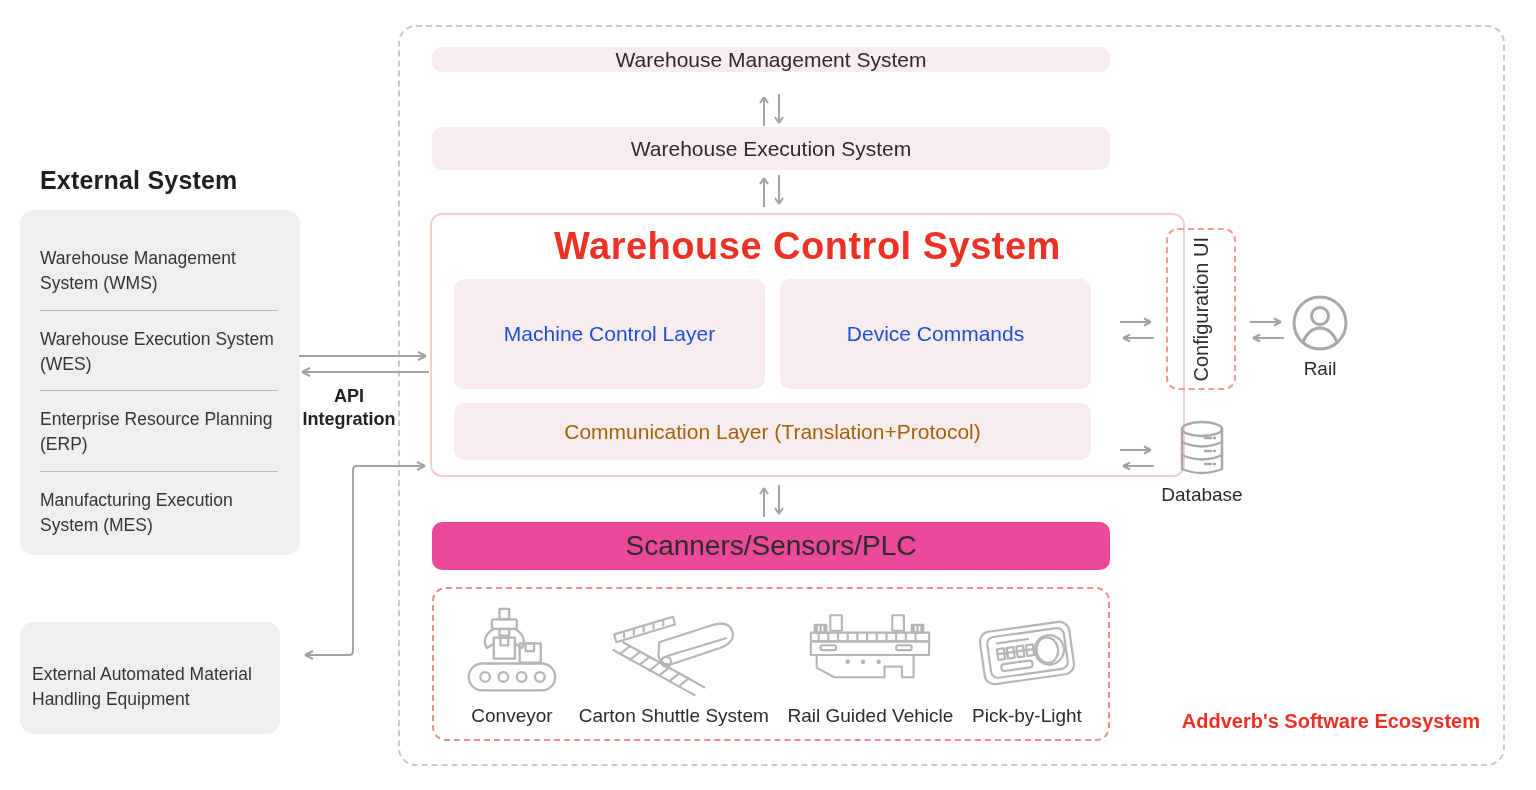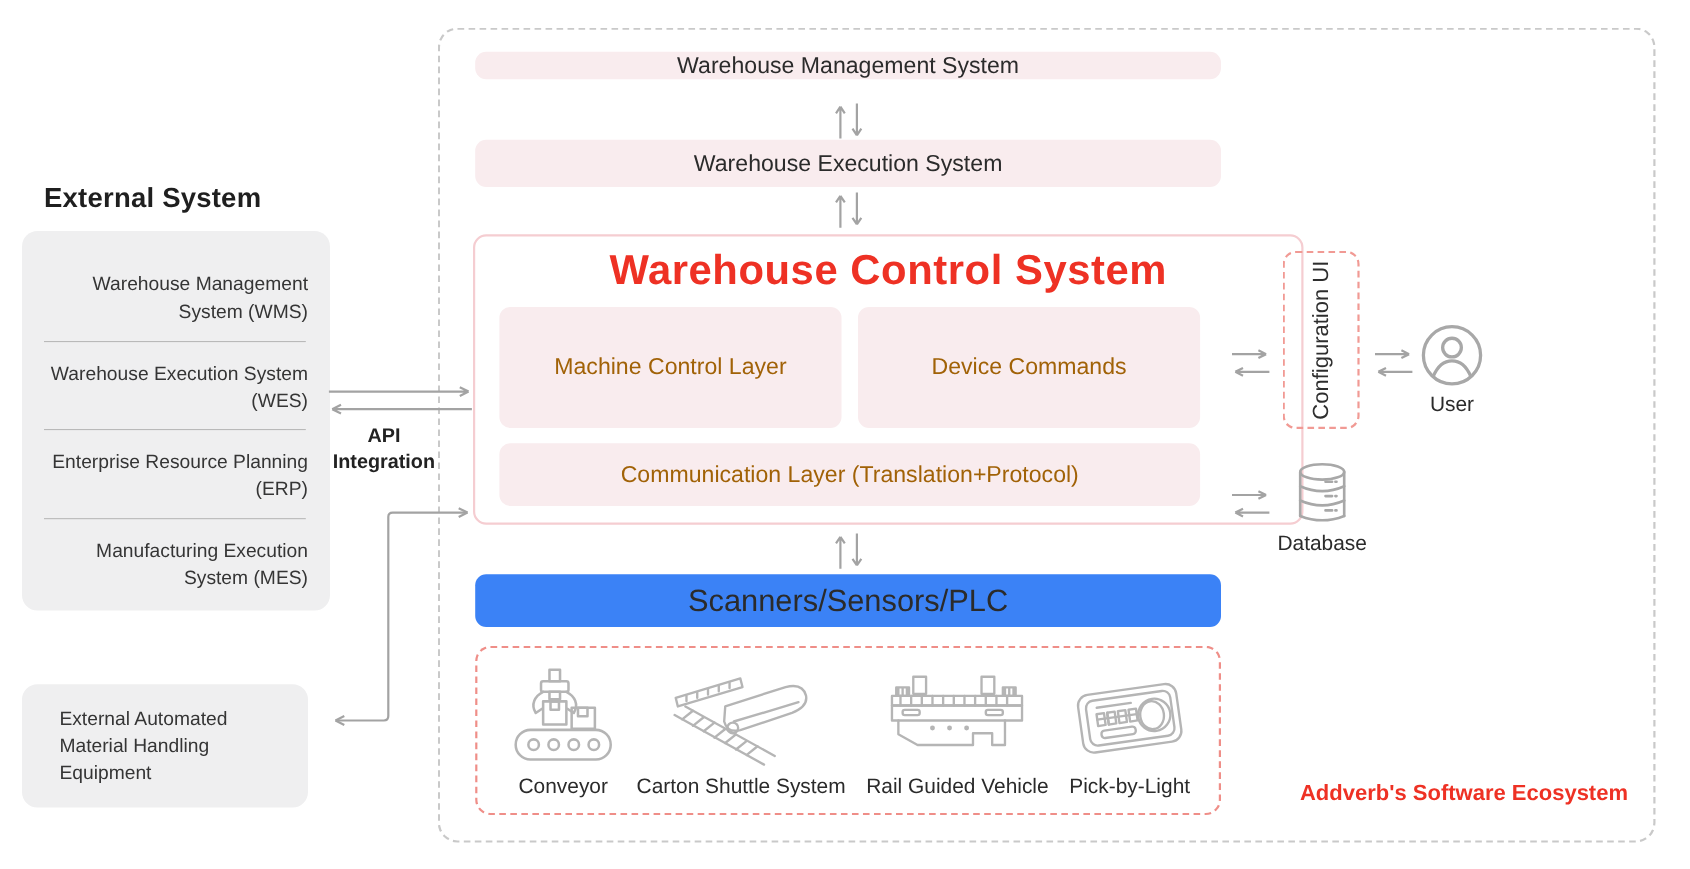--- a/index.html
+++ b/index.html
@@ -4,38 +4,38 @@
 <style>
   * { margin:0; padding:0; box-sizing:border-box; }
   html,body { background:#ffffff; }
   body { font-family:"Liberation Sans", sans-serif; color:#2e2e2e; }
   .canvas { position:relative; width:1536px; height:790px; background:#ffffff; overflow:hidden; }
 
   
   .ext-title { position:absolute; left:40px; top:166px; font-size:25px; font-weight:800; letter-spacing:.2px; color:#1f1f1f; }
   .gray-box { position:absolute; background:#efeff0; border-radius:14px; }
   .ext-box { left:20px; top:210px; width:280px; height:345px; padding:30px 20px 20px 20px; display:flex; flex-direction:column; }
-  .ext-item { font-size:17.5px; line-height:1.42; color:#353535; padding:6px 0 14px 0;text-align:right; }
+  .ext-item { font-size:17.5px; line-height:1.42; color:#353535; padding:6px 0 14px 0; }
   .ext-divider { border-top:1px solid #b9b9b9; margin:0 2px 10px 0; }
-  .equip-box { left:20px; top:622px; width:260px; height:112px; padding:22px 34px; font-size:17.5px; line-height:1.42; color:#353535; display:flex; align-items:center; }
+  .equip-box { left:20px; top:622px; width:260px; height:112px; padding:22px 12px; font-size:17.5px; line-height:1.42; color:#353535; display:flex; align-items:flex-end; }
 
   
   .eco-box { position:absolute; left:398px; top:25px; width:1107px; height:741px; border:2px dashed #c9c9c9; border-radius:18px; }
 
   
   .bar { position:absolute; left:432px; width:678px; background:#f9ecee; border-radius:10px; display:flex; align-items:center; justify-content:center; font-size:21px; color:#2b2b2b; }
   .bar-wms { top:47px; height:25px; }
   .bar-wes { top:127px; height:43px; }
-  .bar-scan { top:522px; height:48px; background:#3b82f6; font-size:28px; }
+  .bar-scan { top:522px; height:48px; background:#ec4899; font-size:28px; }
 
   
   .wcs { position:absolute; left:430px; top:213px; width:755px; height:264px; background:#ffffff; border:2px solid #f5cdd1; border-radius:12px; }
   .wcs-title { position:absolute; left:0; right:0; top:10px; text-align:center; font-size:38px; font-weight:800; letter-spacing:.5px; color:#ee3124; }
   .wcs-modules { position:absolute; left:22px; top:64px; width:637px; display:flex; gap:15px; }
-  .wcs-module { flex:1; height:110px; background:#f9ecee; border-radius:10px; display:flex; align-items:center; justify-content:center; text-align:center; font-size:21px; line-height:1.35; color:#a16207; padding:0 18px; }
+  .wcs-module { flex:1; height:110px; background:#f9ecee; border-radius:10px; display:flex; align-items:center; justify-content:center; text-align:center; font-size:21px; line-height:1.35; color:#1d4ed8; padding:0 18px; }
   .wcs-comm { position:absolute; left:22px; top:188px; width:637px; height:57px; background:#f9ecee; border-radius:10px; display:flex; align-items:center; justify-content:center; font-size:21px; color:#a16207; }
 
   
   .devices-box { position:absolute; left:432px; top:587px; width:678px; height:154px; border:2px dashed #ef8e88; border-radius:14px; display:flex; align-items:flex-end; justify-content:space-between; padding:12px 26px 12px 30px; }
   .device { display:flex; flex-direction:column; align-items:center; gap:6px; }
   .device-label { font-size:19px; color:#2b2b2b; white-space:nowrap; }
   .device svg { display:block; }
 
   .eco-label { position:absolute; right:56px; top:710px; font-size:20px; font-weight:800; color:#ee3124; }
 
@@ -214,21 +214,21 @@
     <path d="M0 10 H31 M31 10 L24 6.5 M31 10 L24 13.5"></path>
     <path d="M34 26 H3 M3 26 L10 22.5 M3 26 L10 29.5"></path>
   </svg>
 
   <div class="user-wrap">
     <svg width="58" height="58" viewBox="0 0 58 58" fill="none" stroke="#a8a8a8" stroke-width="3">
       <circle cx="29" cy="29" r="26"></circle>
       <circle cx="29" cy="22" r="8.5"></circle>
       <path d="M12 48 Q18 34 29 34 Q40 34 46 48" stroke-linecap="round"></path>
     </svg>
-    <div class="side-label">User</div>
+    <div class="side-label">Rail</div>
   </div>
 
   <svg class="abs arrow" style="left:1120px; top:440px;" width="36" height="32" fill="none" stroke="#a3a3a3" stroke-width="2">
     <path d="M0 10 H31 M31 10 L24 6.5 M31 10 L24 13.5"></path>
     <path d="M34 26 H3 M3 26 L10 22.5 M3 26 L10 29.5"></path>
   </svg>
 
   <div class="db-wrap">
     <svg width="50" height="58" viewBox="0 0 50 58" fill="none" stroke="#a8a8a8" stroke-width="2.4" stroke-linecap="round">
       <ellipse cx="25" cy="9" rx="20" ry="7"></ellipse>

